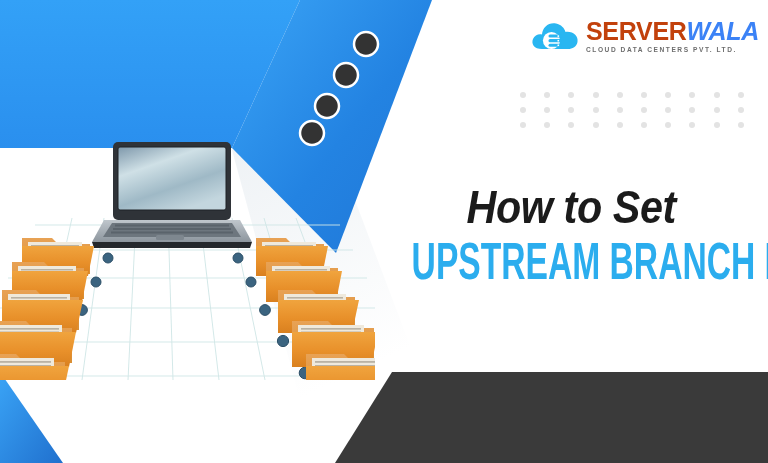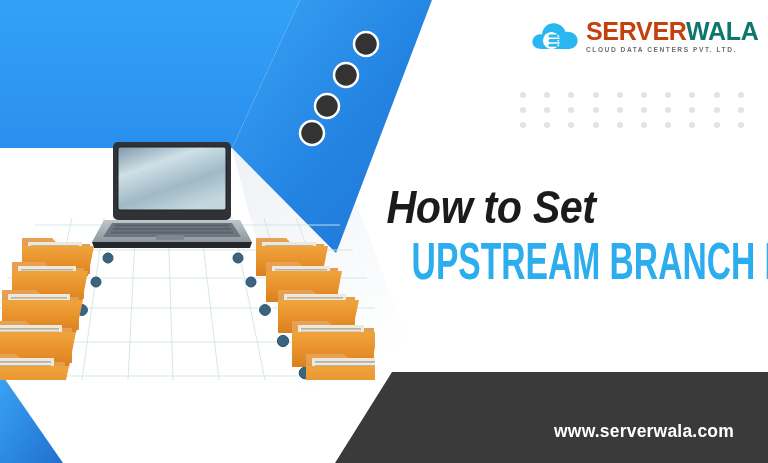--- a/index.html
+++ b/index.html
@@ -35,21 +35,21 @@
   .logo {
     position:absolute;
     left:530px; top:12px;
     width:228px; height:46px;
     display:flex; align-items:center; gap:6px;
   }
   .logo-mark { width:50px; height:40px; flex:0 0 auto; }
   .logo-text { display:flex; flex-direction:column; line-height:1; padding-top:2px; }
   .logo-word { font-size:25px; font-weight:bold; letter-spacing:-0.3px; white-space:nowrap; }
   .logo-word .lw-a { color:#c2410c; }
-  .logo-word .lw-b { color:#0f766e; }
+  .logo-word .lw-b { color:#3b82f6;font-style:italic; }
   .logo-sub {
     font-size:6.6px; color:#6d6d6d; letter-spacing:1.55px;
     white-space:nowrap; margin-top:3px; font-weight:bold;
   }
 
   
   .dotgrid {
     position:absolute;
     left:520px; top:92px;
     display:grid;
@@ -59,21 +59,21 @@
   .dotgrid i {
     display:block; width:6px; height:6px;
     border-radius:50%; background:#e3e3e3;
   }
 
   
   .headline {
     position:absolute;
     right:12px; top:183px;
     width:420px;
-    text-align:left;
+    text-align:center;
   }
   .title-1 {
     font-family:"Liberation Sans Narrow","Liberation Sans",sans-serif;
     font-style:italic;
     font-weight:bold;
     font-size:47px;
     line-height:1.0;
     color:#1b1b1b;
     letter-spacing:-0.5px;
     transform:scaleX(0.88);
@@ -402,15 +402,14 @@
       <i></i>
       <i></i>
       <i></i>
   </div>
 
   <div class="headline">
     <div class="title-1">How to Set</div>
     <div class="title-2">UPSTREAM BRANCH IN GIT</div>
   </div>
 
-  <div class="footer-url">www.serverwala.com</div>
 
 </div>
 
 </body></html>

